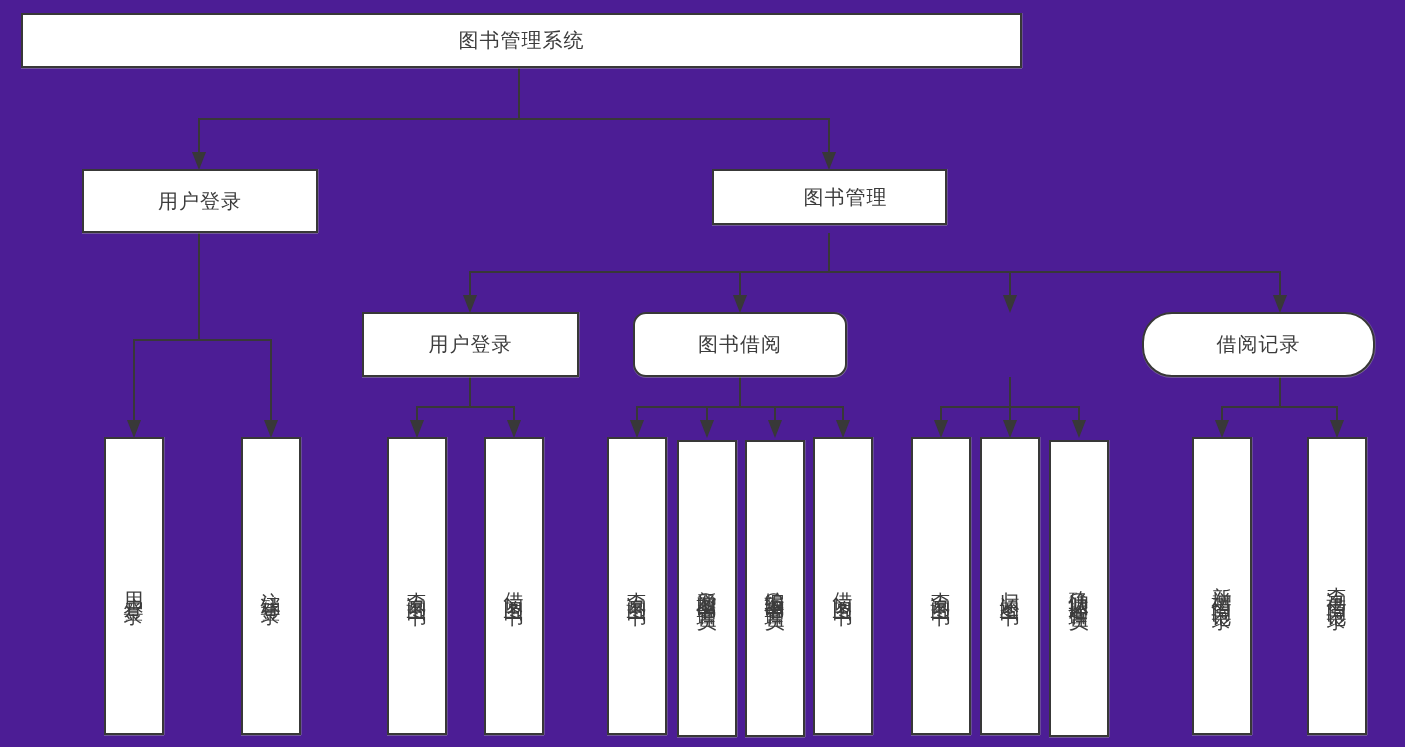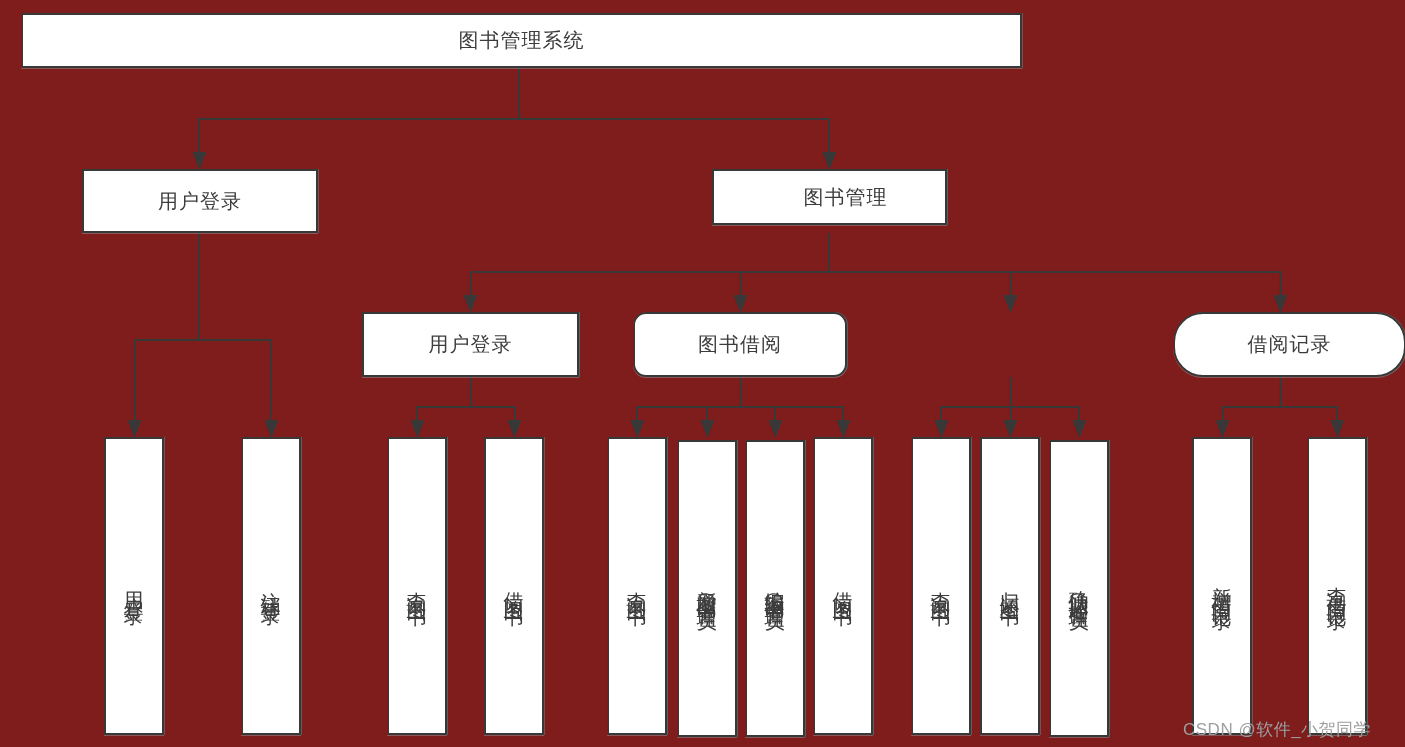--- a/index.html
+++ b/index.html
@@ -2,21 +2,21 @@
 <html><head>
 <meta charset="utf-8">
 <style>
   * { margin: 0; padding: 0; box-sizing: border-box; }
   html, body { background: #ffffff; }
   body { font-family: "Liberation Sans", "DejaVu Sans", sans-serif; }
   #stage {
     position: relative;
     width: 1405px;
     height: 747px;
-    background: #7f1d1d;
+    background: #4c1d95;
     overflow: hidden;
   }
   #connectors {
     position: absolute;
     left: 0; top: 0;
     width: 1405px; height: 747px;
     z-index: 0;
   }
   .node {
     position: absolute;
@@ -107,35 +107,34 @@
     </g>
   </svg>
 
   <div class="node" style="left:21px; top:13px; width:1001px; height:55px;">图书管理系统</div>
 
   <div class="node" style="left:82px; top:169px; width:236px; height:64px;">用户登录</div>
   <div class="node" style="left:712px; top:169px; width:235px; height:56px;padding-left:32px;">图书管理</div>
 
   <div class="node" style="left:362px; top:312px; width:217px; height:65px;">用户登录</div>
   <div class="node" style="left:633px; top:312px; width:214px; height:65px;border-radius:13px;">图书借阅</div>
-  <div class="node" style="left:1173px; top:312px; width:233px; height:65px;border-radius:30px;">借阅记录</div>
+  <div class="node" style="left:1142px; top:312px; width:233px; height:65px;border-radius:30px;">借阅记录</div>
 
   <div class="leaf" style="left:104px; top:437px;">用户登录</div>
   <div class="leaf" style="left:241px; top:437px;">注销登录</div>
 
   <div class="leaf" style="left:387px; top:437px;">查询图书</div>
   <div class="leaf" style="left:484px; top:437px;">借阅图书</div>
 
   <div class="leaf" style="left:607px; top:437px;">查询图书</div>
   <div class="leaf tall" style="left:677px;">新增图书（管理员）</div>
   <div class="leaf tall" style="left:745px;">编辑图书（管理员）</div>
   <div class="leaf" style="left:813px; top:437px;">借阅图书</div>
 
   <div class="leaf" style="left:911px; top:437px;">查询图书</div>
   <div class="leaf" style="left:980px; top:437px;">归还图书</div>
   <div class="leaf tall" style="left:1049px;">确认归还（管理员）</div>
 
   <div class="leaf" style="left:1192px; top:437px;">新增借阅记录</div>
   <div class="leaf" style="left:1307px; top:437px;">查询借阅记录</div>
 
-  <div id="watermark">CSDN @软件_小贺同学</div>
 
 </div>
 
 </body></html>

